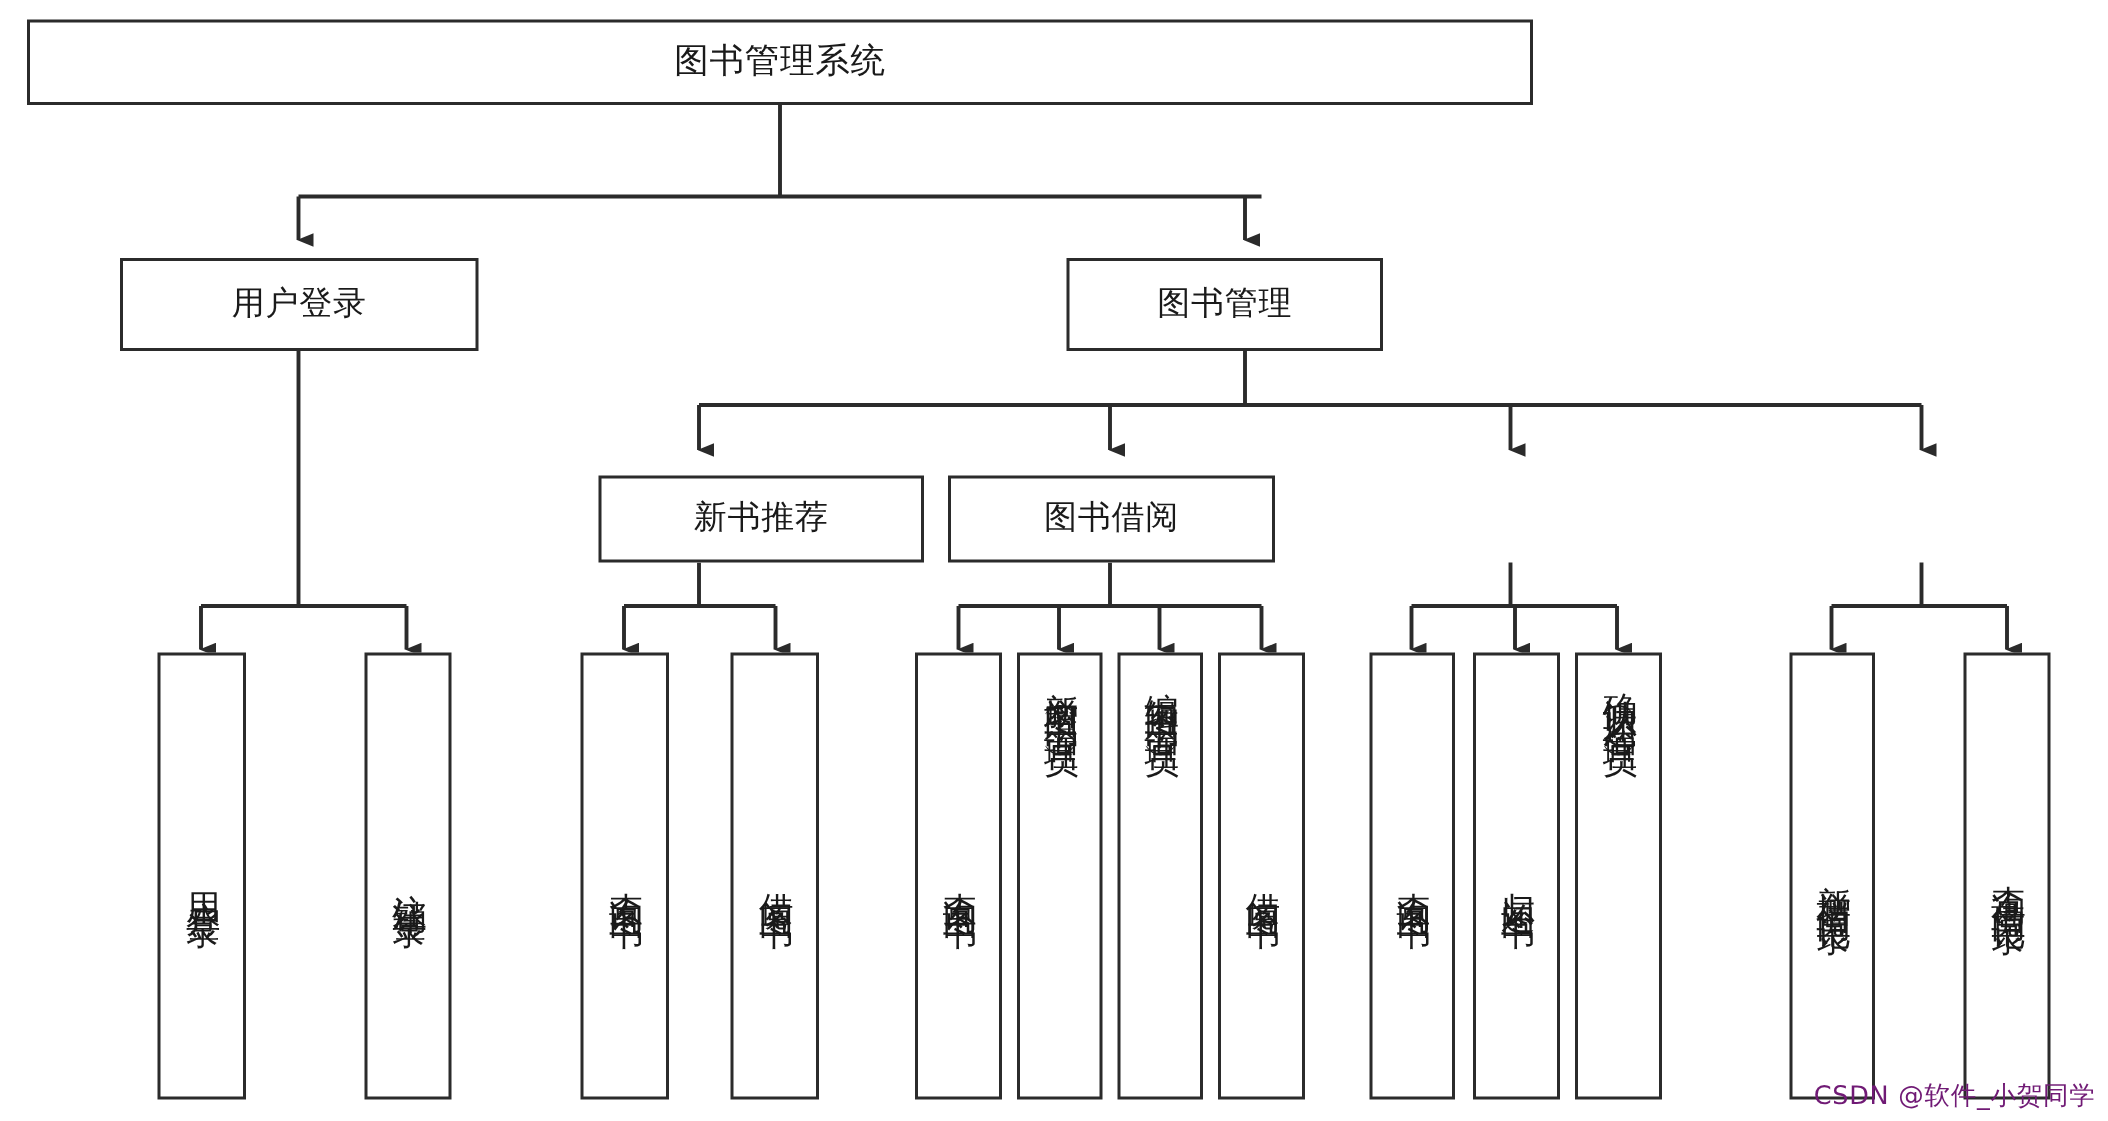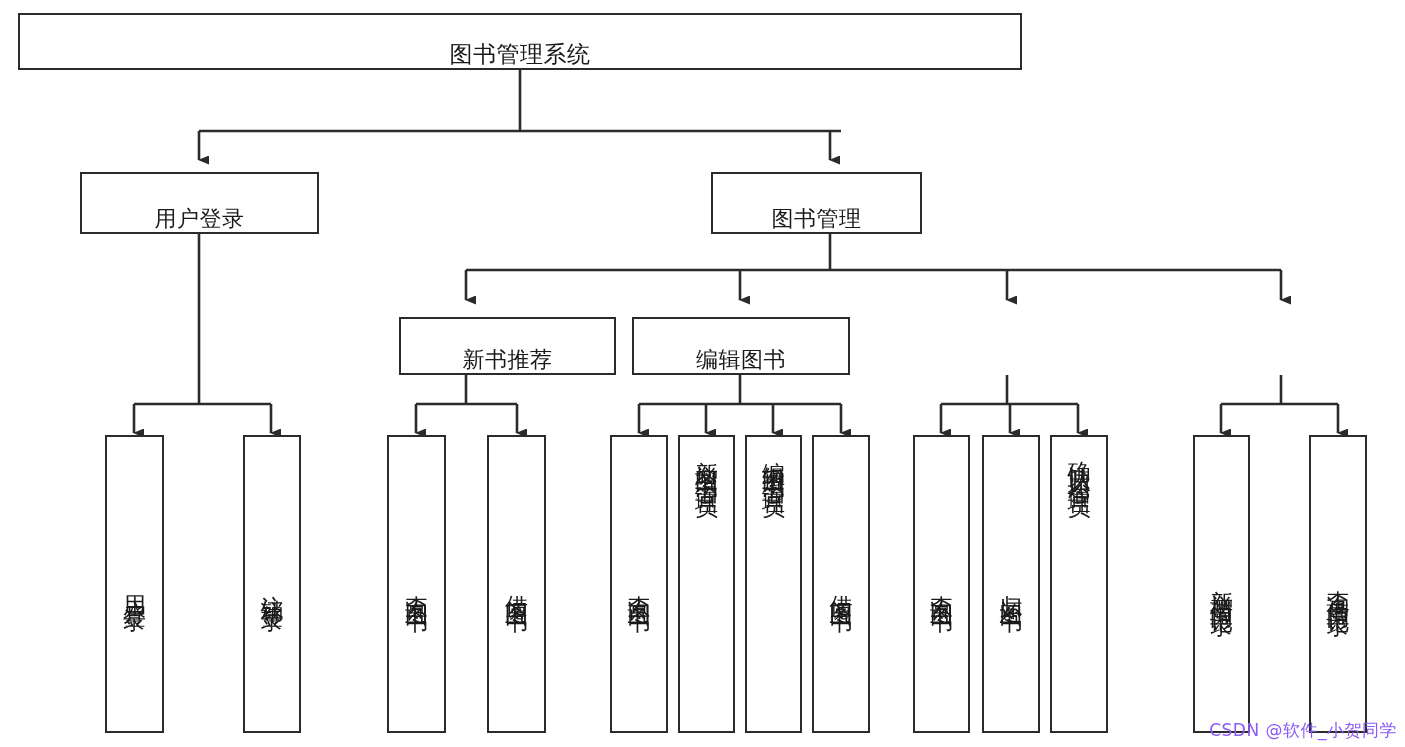--- a/index.html
+++ b/index.html
@@ -25,21 +25,21 @@
     width: 1405px;
     height: 747px;
     pointer-events: none;
   }
   .node {
     position: absolute;
     box-sizing: border-box;
     background: #ffffff;
     border: 2px solid #2b2b2b;
     display: flex;
-    align-items: flex-end;
+    align-items: center;
     justify-content: center;
     z-index: 2;
   }
   .node-label {
     color: #1a1a1a;
     text-align: center;
     line-height: 1.18;
     white-space: nowrap;
   }
   
@@ -65,21 +65,21 @@
     transform: rotate(0deg);
   }
   .node.vertical.centered {
     align-items: center;
   }
   #watermark {
     position: absolute;
     right: 8px;
     bottom: 5px;
     font-size: 17px;
-    color: #8b5cf6;
+    color: #701a75;
     z-index: 5;
     white-space: nowrap;
     letter-spacing: 0.5px;
   }
 </style>
 </head>
 <body>
 
 <div id="diagram-root">
 
@@ -144,21 +144,21 @@
 
   <div class="node horizontal" style="left:711px; top:172px; width:211px; height:62px;">
     <span class="node-label">图书管理</span>
   </div>
 
   <div class="node horizontal" style="left:361px; top:317px; width:217px; height:58px;margin-left:38px;">
     <span class="node-label">新书推荐</span>
   </div>
 
   <div class="node horizontal" style="left:632px; top:317px; width:218px; height:58px;">
-    <span class="node-label">编辑图书</span>
+    <span class="node-label">图书借阅</span>
   </div>
 
 
 
   <div class="node vertical centered" style="left:105px; top:435px; width:59px; height:298px;">
     <span class="node-label">用户登录</span>
   </div>
 
   <div class="node vertical centered" style="left:243px; top:435px; width:58px; height:298px;">
     <span class="node-label">注销登录</span>

